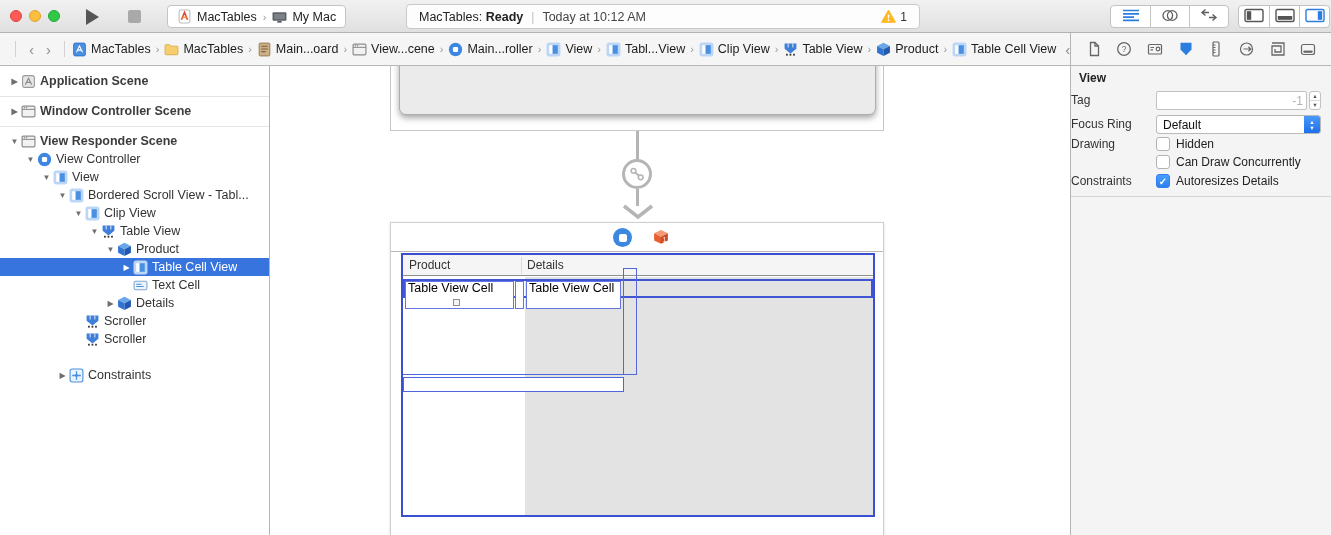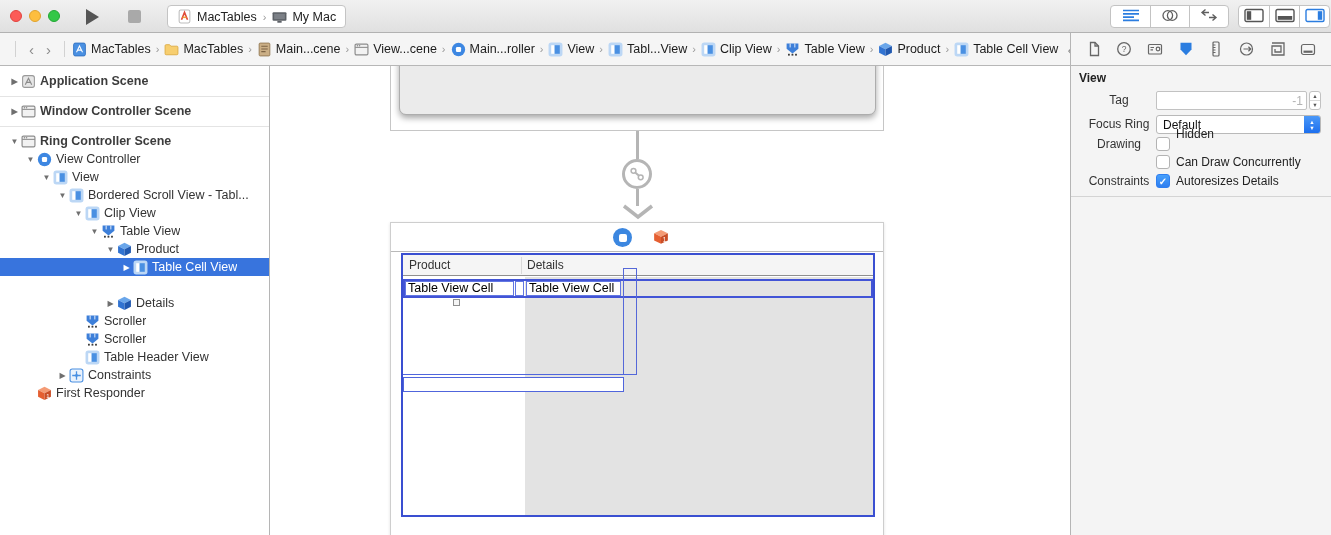--- a/index.html
+++ b/index.html
@@ -82,35 +82,35 @@
   .dock-fr { position:absolute; left:262px; top:6px; width:16px; height:16px; display:inline-flex; }
   .ib-table { position:absolute; left:10px; top:30px; width:474px; height:264px; background:#fff;
     border:2px solid #3a4fd1; }
   .ib-header { position:absolute; left:0; top:0; width:100%; height:21px; background:#f5f5f5;
     border-bottom:1px solid #8f8f8f; font-size:12px; color:#333; }
   .ib-header .col1 { position:absolute; left:6px; top:3px; }
   .ib-header .col2 { position:absolute; left:124px; top:3px; }
   .ib-header .hdiv { position:absolute; left:118px; top:2px; width:1px; height:17px; background:#d9d9d9; }
   .ib-gray { position:absolute; left:122px; top:22px; right:0; bottom:0; background:#e3e3e3; }
   .ib-row { position:absolute; left:0; top:24px; right:0; height:19px; border:2px solid #4254d6; }
-  .ib-cell { position:absolute; top:26px; height:15px; background:#fff; border:1px solid #6277e2;
+  .ib-cell { position:absolute; top:26px; height:28px; background:#fff; border:1px solid #6277e2;
     font-size:12.5px; line-height:13px; color:#000; padding:0 2px; white-space:nowrap; overflow:hidden; }
   .cell1 { left:2px; width:109px; }
   .cellgap { left:112px; width:9px; }
   .cell2 { left:123px; width:95px; }
   .ib-handle { position:absolute; left:50px; top:44px; width:7px; height:7px; background:#f5f5f5; border:1px solid #8f8f8f; }
   .ib-scroller { position:absolute; left:220px; top:13px; width:14px; height:107px; border:1px solid #5568d8; }
   .ib-hline { position:absolute; left:0; top:119px; width:229px; height:1px; background:#5065dc; }
   .ib-boxb { position:absolute; left:0; top:122px; width:221px; height:15px; background:#fff; border:1px solid #5065dc; }
 
   
   .inspector { position:absolute; left:1070px; top:0; width:261px; height:469px; background:#f4f4f4;
     border-left:1px solid #b5b5b5; font-size:12px; color:#333; }
   .insp-title { position:absolute; left:8px; top:5px; font-weight:bold; color:#222; }
-  .ilabel { position:absolute; left:8px; width:80px; text-align:center; line-height:19px; }
+  .ilabel { position:absolute; left:0; width:80px; text-align:left; line-height:19px; }
   .ifield { position:absolute; left:85px; width:151px; height:19px; background:#fff; border:1px solid #c2c2c2;
     border-radius:2px; font-family:"Liberation Sans",sans-serif; font-size:12px; text-align:right; padding-right:3px; }
   .ifield::placeholder { color:#b3b3b3; }
   .stepper { position:absolute; left:238px; width:12px; height:19px; background:#fff; border:1px solid #c2c2c2;
     border-radius:3px; display:flex; flex-direction:column; }
   .stepper span { flex:1; font-size:5.5px; color:#555; text-align:center; line-height:8px; }
   .stepper span:first-child { border-bottom:1px solid #d8d8d8; }
   .popup { position:absolute; left:85px; width:165px; height:19px; background:#fff; border:1px solid #b9b9b9;
     border-radius:3px; display:flex; align-items:center; }
   .popup .ptext { padding-left:6px; flex:1; color:#111; }
@@ -144,20 +144,35 @@
       <span>MacTables</span>
       <span class="crumb-sep">›</span>
       <span class="crumb-icon">
           <svg width="100%" height="100%" viewBox="0 0 14 14">
             <rect x="0.5" y="3" width="13" height="8" rx="1" fill="#5d6167"></rect>
             <rect x="2" y="4.5" width="10" height="5" fill="#7c8087"></rect>
             <rect x="5" y="11" width="4" height="1.8" fill="#5d6167"></rect>
           </svg>
         </span>
       <span>My Mac</span>
+    </div>
+    <div class="activity">
+      <span>MacTables:</span>&nbsp;<b>Ready</b>
+      <span class="divider">|</span>
+      <span class="time">Today at 10:12 AM</span>
+      <span class="warn-wrap">
+        <span class="crumb-icon">
+            <svg width="100%" height="100%" viewBox="0 0 16 16">
+              <path d="M8 1.8 L15 14 H1 Z" fill="#fdb827" stroke="#fdb827" stroke-width="1.5" stroke-linejoin="round"></path>
+              <rect x="7.2" y="5.8" width="1.6" height="4.4" rx="0.8" fill="#fff"></rect>
+              <circle cx="8" cy="12" r="1" fill="#fff"></circle>
+            </svg>
+          </span>
+        <span>1</span>
+      </span>
     </div>
     <div class="seg editors">
       <button>
           <span><svg width="18" height="15" viewBox="0 0 18 15" stroke="#2b7de0" stroke-width="1.7">
               <path d="M1 2.5 h16 M1 5.8 h16 M1 9.1 h11 M1 12.4 h16"></path>
             </svg></span>
         </button>
       <button>
           <span><svg width="18" height="15" viewBox="0 0 18 15" fill="none" stroke="#5f5f5f" stroke-width="1.3">
               <circle cx="6.8" cy="7.5" r="4.8"></circle>
@@ -227,21 +242,21 @@
             <span>MacTables</span>
           </span>
           <span class="crumb sep" style="color: rgb(154, 154, 154); font-size: 11px; margin: 0px 5px;">›</span>
           <span class="crumb">
             <span class="crumb-icon">
               <svg width="100%" height="100%" viewBox="0 0 14 14">
                 <rect x="2" y="1" width="10" height="12" rx="1" fill="#cbaf86" stroke="#8f7550" stroke-width="0.8"></rect>
                 <path d="M4 4 h6 M4 6.5 h6 M4 9 h4" stroke="#7c6344" stroke-width="1"></path>
               </svg>
             </span>
-            <span>Main...cene</span>
+            <span>Main...oard</span>
           </span>
           <span class="crumb sep" style="color: rgb(154, 154, 154); font-size: 11px; margin: 0px 5px;">›</span>
           <span class="crumb">
             <span class="crumb-icon">
               <svg width="100%" height="100%" viewBox="0 0 14 14">
                 <rect x="1" y="2" width="12" height="10" rx="1.2" fill="#f2f2f2" stroke="#8c8c8c" stroke-width="1.1"></rect>
                 <path d="M1 5 h12" stroke="#8c8c8c" stroke-width="1"></path>
                 <circle cx="3.2" cy="3.5" r="0.7" fill="#8c8c8c"></circle>
                 <circle cx="5.2" cy="3.5" r="0.7" fill="#8c8c8c"></circle>
               </svg>
@@ -415,21 +430,21 @@
         <div class="orow bold" style="top: 66px; padding-left: 8px;">
           <span class="tri">▼</span>
           <span class="oicon">
             <svg width="100%" height="100%" viewBox="0 0 14 14">
               <rect x="1" y="2" width="12" height="10" rx="1.2" fill="#f2f2f2" stroke="#8c8c8c" stroke-width="1.1"></rect>
               <path d="M1 5 h12" stroke="#8c8c8c" stroke-width="1"></path>
               <circle cx="3.2" cy="3.5" r="0.7" fill="#8c8c8c"></circle>
               <circle cx="5.2" cy="3.5" r="0.7" fill="#8c8c8c"></circle>
             </svg>
           </span>
-          <span class="olabel">Ring Controller Scene</span>
+          <span class="olabel">View Responder Scene</span>
         </div>
         <div class="orow" style="top: 84px; padding-left: 24px;">
           <span class="tri">▼</span>
           <span class="oicon">
             <svg width="100%" height="100%" viewBox="0 0 14 14">
               <circle cx="7" cy="7" r="6.2" fill="#3d87e2"></circle>
               <rect x="4.6" y="4.6" width="4.8" height="4.8" rx="1.2" fill="#fff"></rect>
             </svg>
           </span>
           <span class="olabel">View Controller</span>
@@ -497,20 +512,30 @@
           <span class="tri">▶</span>
           <span class="oicon">
             <svg width="100%" height="100%" viewBox="0 0 14 14">
               <rect x="0.5" y="0.5" width="13" height="13" rx="2.5" fill="#bcd7f5"></rect>
               <rect x="3" y="3" width="2.6" height="8" fill="#fff"></rect>
               <rect x="6.4" y="3" width="4.6" height="8" fill="#4a90e2"></rect>
             </svg>
           </span>
           <span class="olabel">Table Cell View</span>
         </div>
+        <div class="orow" style="top: 210px; padding-left: 120px;">
+          <span class="tri"></span>
+          <span class="oicon">
+            <svg width="100%" height="100%" viewBox="0 0 14 14">
+              <rect x="1" y="3" width="12" height="8" rx="1.5" fill="#eef4fb" stroke="#7fa7d4"></rect>
+              <path d="M3 5.8 h5 M3 8 h7" stroke="#4a90e2" stroke-width="1"></path>
+            </svg>
+          </span>
+          <span class="olabel">Text Cell</span>
+        </div>
         <div class="orow" style="top: 228px; padding-left: 104px;">
           <span class="tri">▶</span>
           <span class="oicon">
             <svg width="100%" height="100%" viewBox="0 0 14 14">
               <path d="M7 .8 L13 3.8 L7 6.8 L1 3.8 Z" fill="#6aa6ea"></path>
               <path d="M1 3.8 L7 6.8 V13 L1 10 Z" fill="#3173d1"></path>
               <path d="M13 3.8 L7 6.8 V13 L13 10 Z" fill="#2159b0"></path>
             </svg>
           </span>
           <span class="olabel">Details</span>
@@ -538,53 +563,30 @@
               <path d="M4.8 1.5 v3.6 M9.2 1.5 v3.6" stroke="#fff" stroke-width="0.8"></path>
               <g fill="#3c3c3c">
                 <rect x="2.8" y="11" width="1.7" height="1.7"></rect>
                 <rect x="6.1" y="11" width="1.7" height="1.7"></rect>
                 <rect x="9.4" y="11" width="1.7" height="1.7"></rect>
               </g>
             </svg>
           </span>
           <span class="olabel">Scroller</span>
         </div>
-        <div class="orow" style="top: 282px; padding-left: 72px;">
-          <span class="tri"></span>
-          <span class="oicon">
-            <svg width="100%" height="100%" viewBox="0 0 14 14">
-              <rect x="0.5" y="0.5" width="13" height="13" rx="2.5" fill="#bcd7f5"></rect>
-              <rect x="3" y="3" width="2.6" height="8" fill="#fff"></rect>
-              <rect x="6.4" y="3" width="4.6" height="8" fill="#4a90e2"></rect>
-            </svg>
-          </span>
-          <span class="olabel">Table Header View</span>
-        </div>
         <div class="orow" style="top: 300px; padding-left: 56px;">
           <span class="tri">▶</span>
           <span class="oicon">
             <svg width="100%" height="100%" viewBox="0 0 14 14">
               <rect x="1" y="1" width="12" height="12" rx="2" fill="#eaf2fc" stroke="#4a90e2"></rect>
               <path d="M7 3 v8 M3 7 h8" stroke="#4a90e2" stroke-width="1.2"></path>
               <circle cx="7" cy="7" r="1.3" fill="#4a90e2"></circle>
             </svg>
           </span>
           <span class="olabel">Constraints</span>
-        </div>
-        <div class="orow" style="top: 318px; padding-left: 24px;">
-          <span class="tri"></span>
-          <span class="oicon">
-            <svg width="100%" height="100%" viewBox="0 0 14 14">
-              <path d="M7 .8 L13 3.8 L7 6.8 L1 3.8 Z" fill="#f49b75"></path>
-              <path d="M1 3.8 L7 6.8 V13 L1 10 Z" fill="#e55f31"></path>
-              <path d="M13 3.8 L7 6.8 V13 L13 10 Z" fill="#c94e27"></path>
-              <text x="8.6" y="11.6" font-size="5.5" fill="#fff" font-family="Liberation Sans">1</text>
-            </svg>
-          </span>
-          <span class="olabel">First Responder</span>
         </div>
       </div>
 
     <div class="canvas">
       <div class="win-card">
         <div class="win-inner"></div>
       </div>
       <div class="segue-line1"></div>
       <div class="segue-circle">
         <svg width="22" height="22" viewBox="0 0 22 22">
@@ -645,21 +647,21 @@
       <div class="popup" style="top:49px">
         <span class="ptext">Default</span>
         <span class="pcap">
             <span>▲</span>
             <span>▼</span>
           </span>
       </div>
 
       <div class="ilabel" style="top:69px">Drawing</div>
       <span class="chk" style="top:71px"></span>
-      <div class="chklabel" style="top:61px">Hidden</div>
+      <div class="chklabel" style="top:71px">Hidden</div>
 
       <span class="chk" style="top:89px"></span>
       <div class="chklabel" style="top:89px">Can Draw Concurrently</div>
 
       <div class="ilabel" style="top:106px">Constraints</div>
       <span class="chk on" style="top:108px">✓</span>
       <div class="chklabel" style="top:108px">Autoresizes Details</div>
 
       <div class="isep"></div>
     </div>

